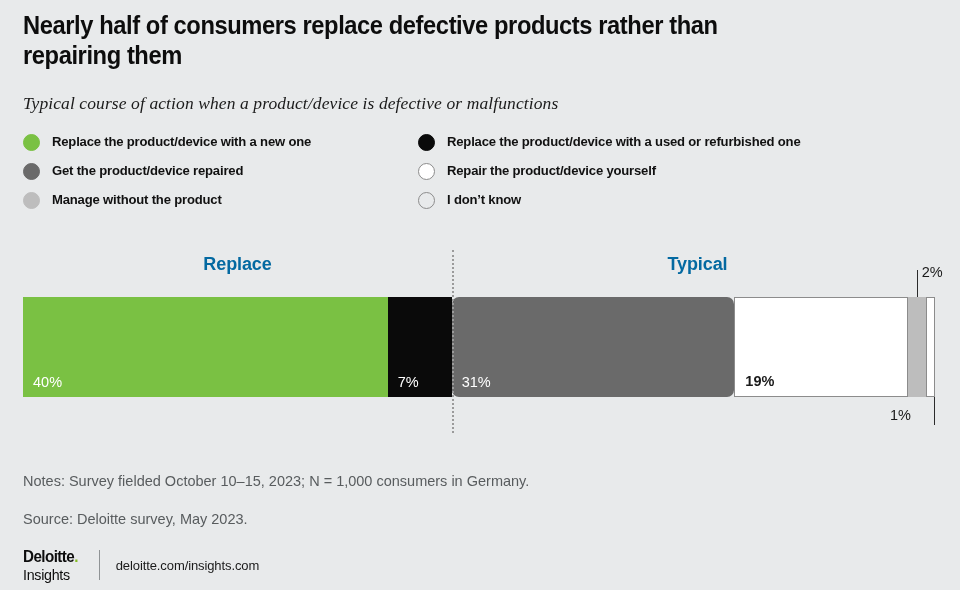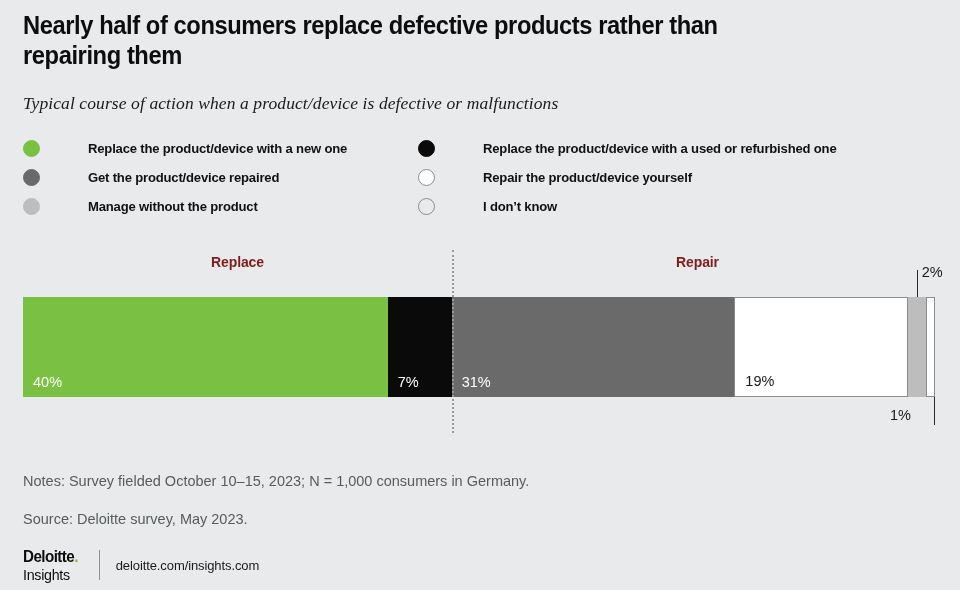--- a/index.html
+++ b/index.html
@@ -32,36 +32,36 @@
     color:#1b1b1b;
     letter-spacing:0.1px;
   }
 
   
   .legend{position:absolute;left:23px;top:134px;width:914px;height:84px;}
   .legend-col{position:absolute;top:0;}
   .legend-col.left{left:0;width:380px;}
   .legend-col.right{left:395px;width:520px;}
   .legend-item{
-    display:flex;align-items:center;height:29px;gap:36px;
+    display:flex;height:29px;
   }
   .swatch{
     width:17px;height:17px;border-radius:50%;
     flex:0 0 17px;margin-right:12px;box-sizing:border-box;
   }
   .legend-label{
     font-size:13.5px;font-weight:bold;color:#111;
     white-space:nowrap;letter-spacing:-0.2px;
     transform:scaleX(0.97);transform-origin:left center;
   }
 
   
   .group-heading{
     position:absolute;
-    font-size:14px;font-weight:bold;color:#7f1d1d;
+    font-size:18px;font-weight:bold;color:#0369a1;
     text-align:center;letter-spacing:-0.1px;
   }
   #grp-replace{left:150px;top:254px;width:175px;}
   #grp-repair{left:610px;top:254px;width:175px;}
 
   
   .chart{position:absolute;left:23px;top:297px;width:828px;height:100px;}
   .seg{
     position:absolute;top:0;height:100px;box-sizing:border-box;
   }
@@ -140,33 +140,33 @@
         <span class="legend-label">Repair the product/device yourself</span>
       </div>
       <div class="legend-item">
         <span class="swatch" style="background:#e8eaeb;border:1.5px solid #8c8c8c;"></span>
         <span class="legend-label">I don’t know</span>
       </div>
     </div>
   </div>
 
   <div class="group-heading" id="grp-replace">Replace</div>
-  <div class="group-heading" id="grp-repair">Repair</div>
+  <div class="group-heading" id="grp-repair">Typical</div>
 
   <div class="chart" id="chart">
       <div class="seg" style="left: 0px; width: 364.8px; background: rgb(122, 193, 67);">
         <span class="seg-label on-dark">40%</span>
       </div>
       <div class="seg" style="left: 364.8px; width: 63.84px; background: rgb(10, 10, 10);">
         <span class="seg-label on-dark">7%</span>
       </div>
-      <div class="seg" style="left: 428.64px; width: 282.72px; background: rgb(106, 106, 106);">
+      <div class="seg" style="left: 428.64px; width: 282.72px; background: rgb(106, 106, 106); border-radius: 7px;">
         <span class="seg-label on-dark">31%</span>
       </div>
-      <div class="seg" style="left: 711.36px; width: 173.28px; background: rgb(255, 255, 255); border: 1px solid rgb(140, 140, 140);">
+      <div class="seg" style="left: 711.36px; width: 173.28px; background: rgb(255, 255, 255); border: 1px solid rgb(140, 140, 140); font-weight: bold;">
         <span class="seg-label on-light">19%</span>
       </div>
       <div class="seg" style="left: 884.64px; width: 18.24px; background: rgb(189, 189, 189);"></div>
       <div class="seg" style="left: 902.88px; width: 9.12px; background: rgb(255, 255, 255); border: 1px solid rgb(140, 140, 140);"></div>
     </div>
 
   <div class="divider" id="divider" style="left: 451.64px;"></div>
 
   <div class="notes">Notes: Survey fielded October 10–15, 2023; N = 1,000 consumers in Germany.</div>
   <div class="source">Source: Deloitte survey, May 2023.</div>

